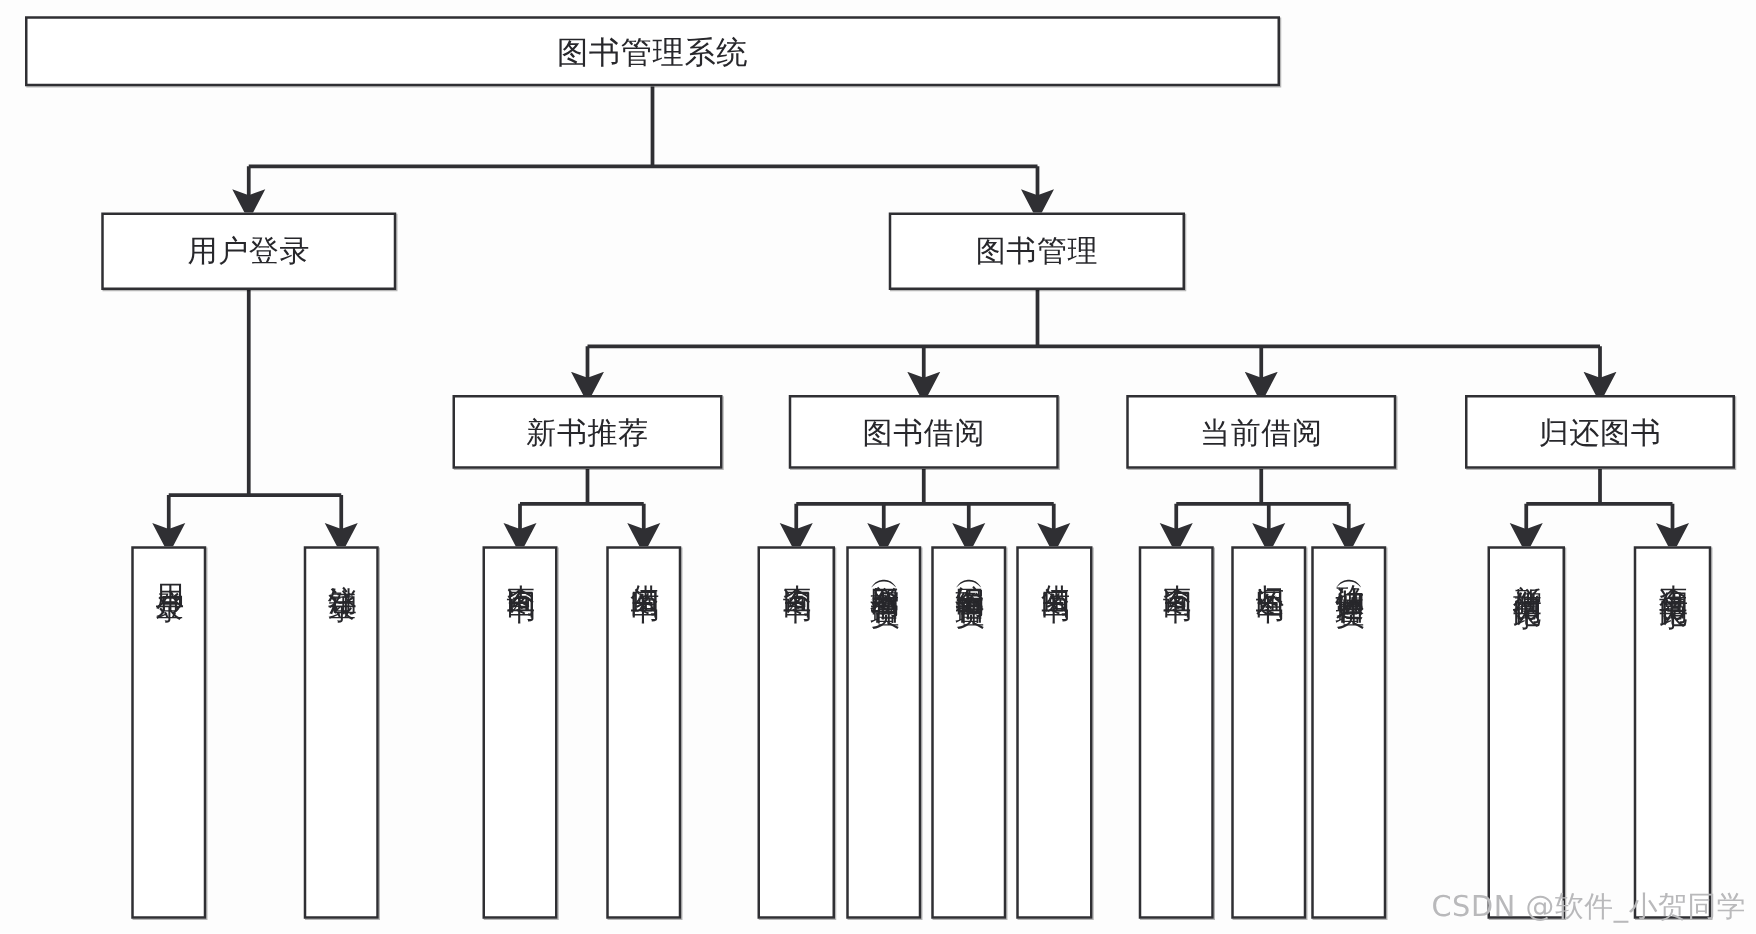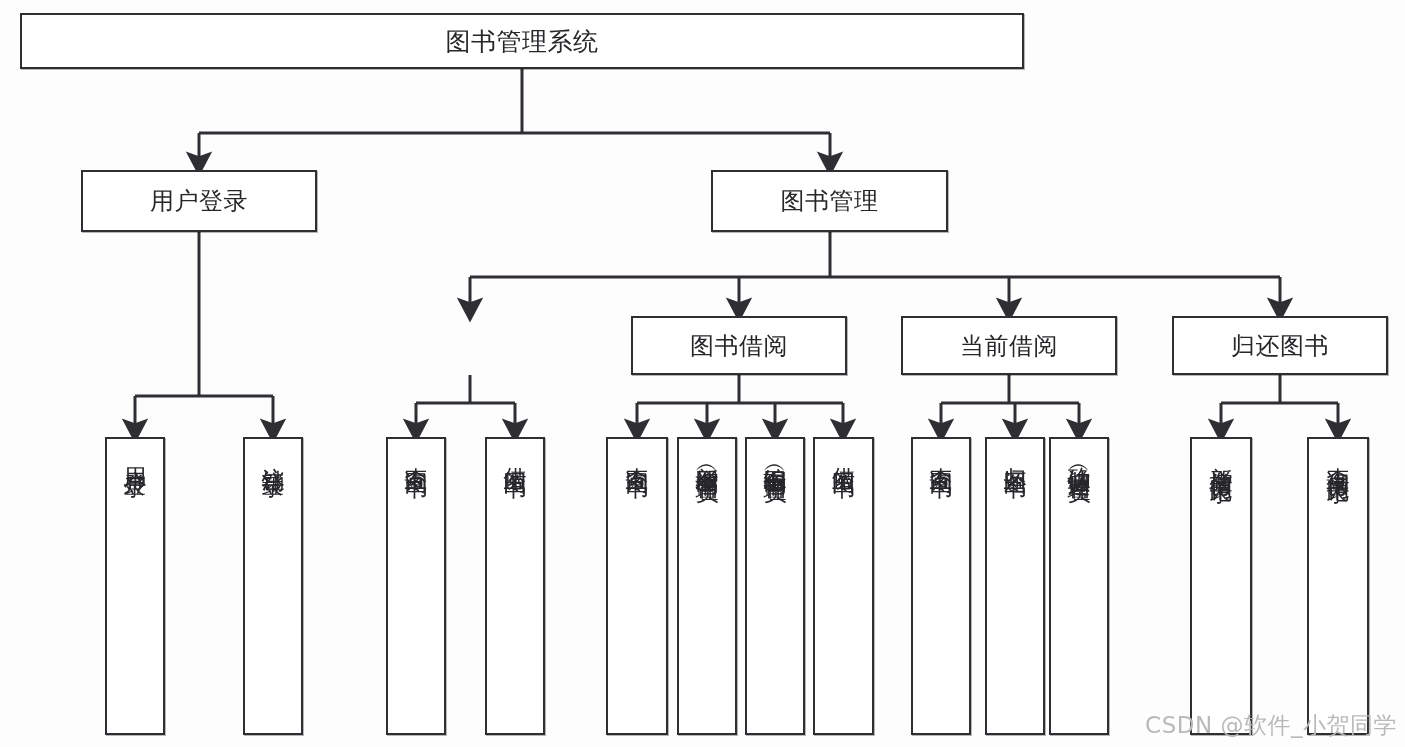--- a/index.html
+++ b/index.html
@@ -135,20 +135,23 @@
     <span class="label">图书管理系统</span>
   </div>
 
   <div class="node horiz" style="left:81px; top:170px; width:236px; height:62px;">
     <span class="label">用户登录</span>
   </div>
   <div class="node horiz" style="left:711px; top:170px; width:237px; height:62px;">
     <span class="label">图书管理</span>
   </div>
 
+  <div class="node horiz" style="left:362px; top:316px; width:216px; height:59px;">
+    <span class="label">新书推荐</span>
+  </div>
   <div class="node horiz" style="left:901px; top:316px; width:216px; height:59px;">
     <span class="label">当前借阅</span>
   </div>
   <div class="node horiz" style="left:631px; top:316px; width:216px; height:59px;">
     <span class="label">图书借阅</span>
   </div>
   <div class="node horiz" style="left:1172px; top:316px; width:216px; height:59px;">
     <span class="label">归还图书</span>
   </div>
 

